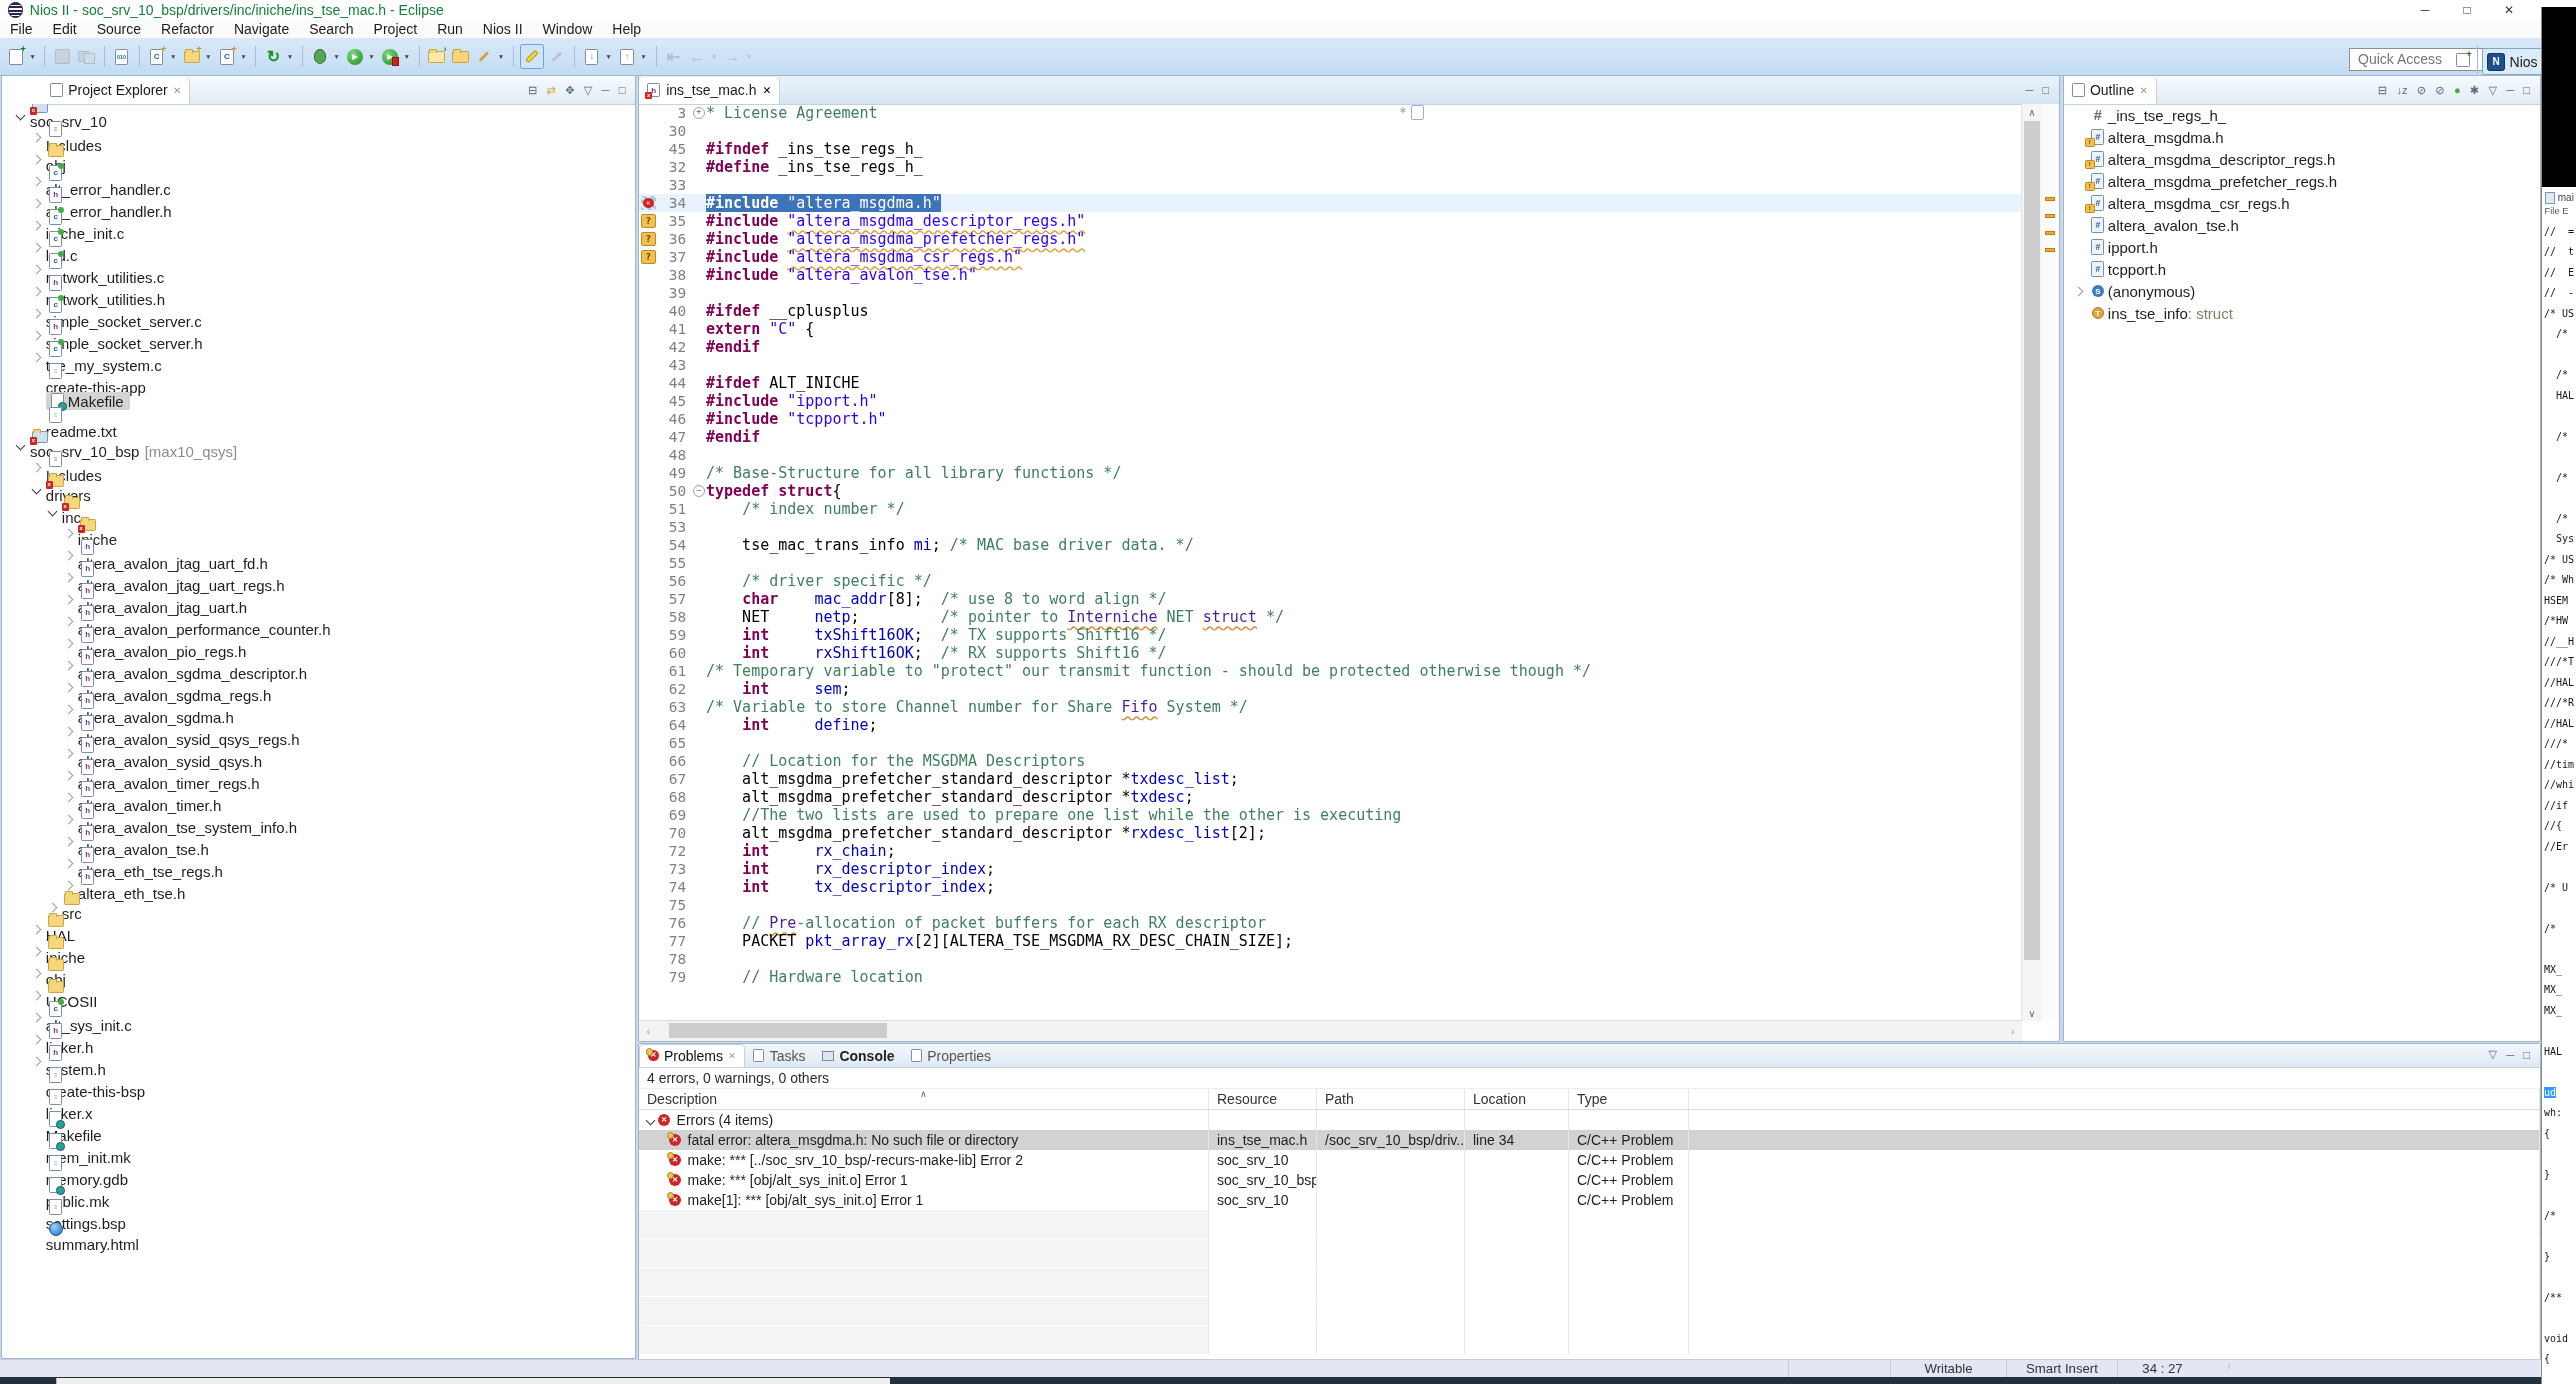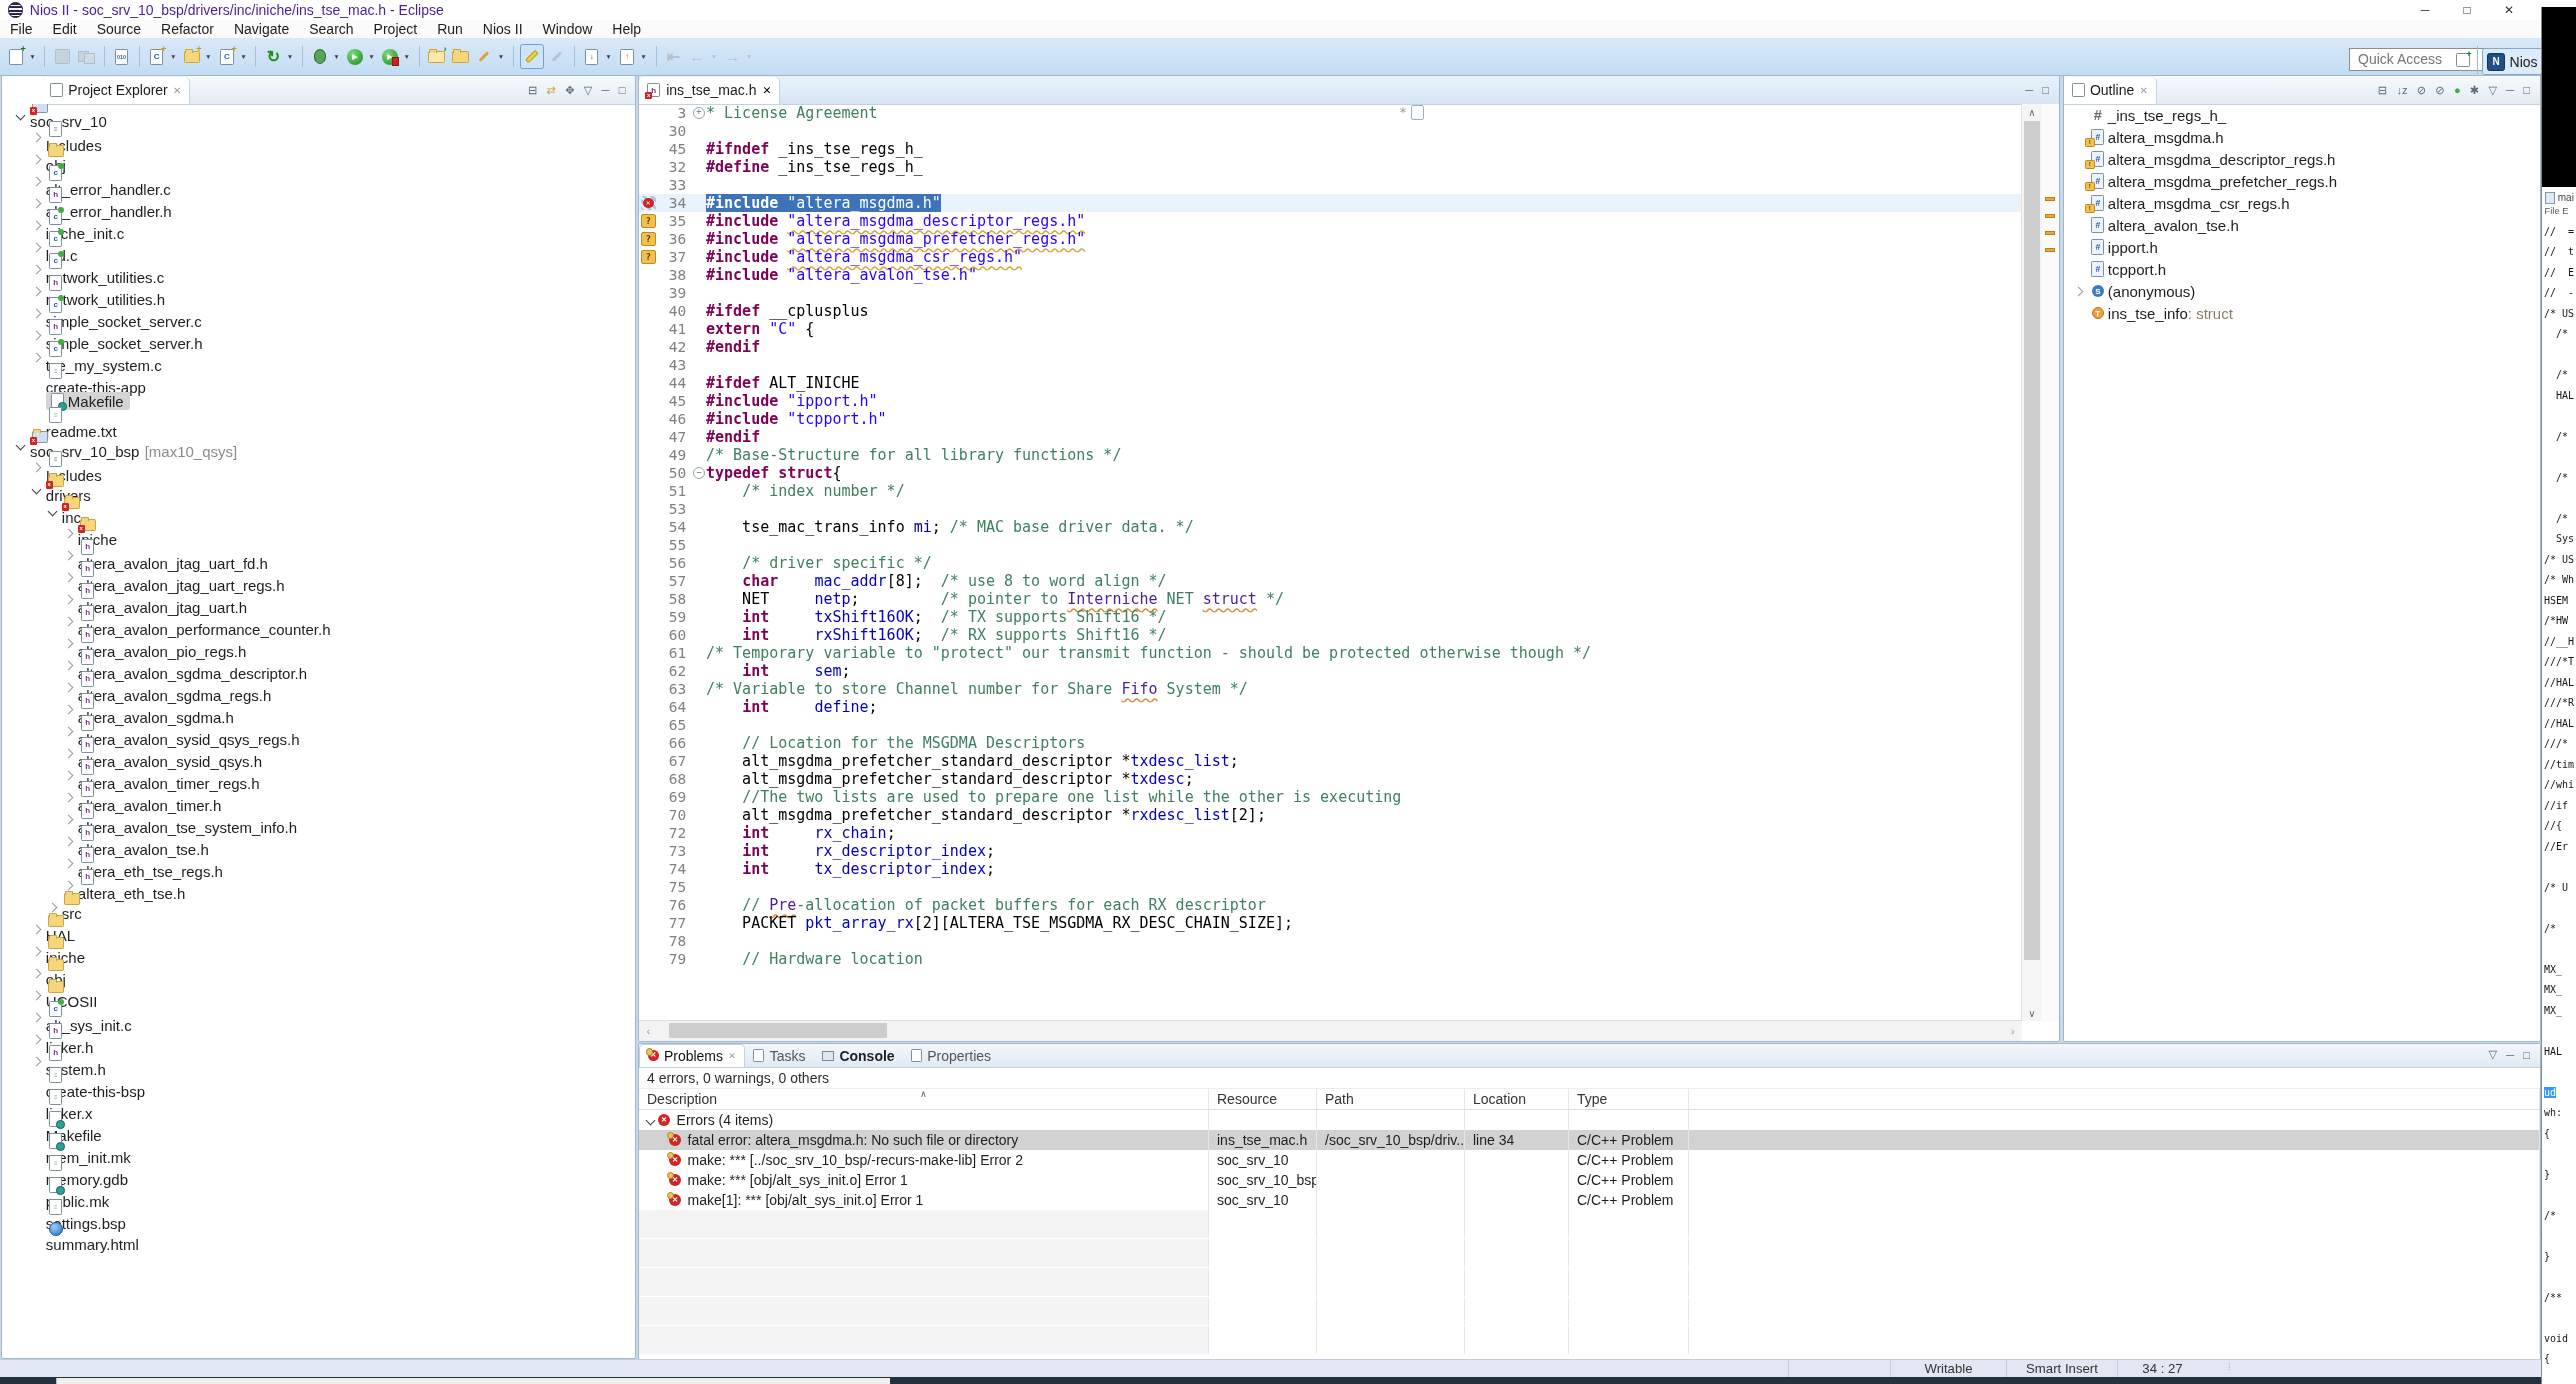--- a/index.html
+++ b/index.html
@@ -5,21 +5,21 @@
   html,body{margin:0;padding:0;}
   body{
     width:2576px;height:1384px;position:relative;overflow:hidden;
     font-family:"Liberation Sans",sans-serif;background:#c8d9ea;
     -webkit-font-smoothing:antialiased;
   }
   
   #titlebar{position:absolute;left:0;top:0;width:2576px;height:20px;background:#ffffff;display:flex;align-items:center;}
   .ecl-logo{width:13.2px;height:13.2px;border-radius:50%;margin:0 6.6px 0 8px;
     background:repeating-linear-gradient(180deg,#2c2255 0 2px,#ffffff 2px 3.3px);border:0.7px solid #1c163f;}
-  #title-text{font-size:14px;color:#4c1d95;}
+  #title-text{font-size:14px;color:#15803d;}
   #win-controls{margin-left:auto;margin-right:46px;display:flex;}
   .winbtn{width:42px;height:18.5px;display:flex;align-items:center;justify-content:center;font-size:12px;color:#333;}
   #menubar{position:absolute;left:0;top:20px;width:2576px;height:18px;background:#fbfbfb;display:flex;align-items:center;border-bottom:0.7px solid #ececec;}
   .menu-item{padding:0 10px;font-size:14px;color:#1c1c1c;height:18px;line-height:18px;}
   #toolbar{position:absolute;left:0;top:38px;width:2576px;height:38px;
     background:linear-gradient(180deg,#d9e9f9 0%,#c3dcf3 100%);border-bottom:0.7px solid #9db8d2;display:flex;align-items:center;padding-left:4px;box-sizing:border-box;}
   .tbx{width:22.5px;height:22.5px;display:flex;align-items:center;justify-content:center;position:relative;margin:0 0.7px;border-radius:2.6px;}
   .tbx.act{background:#cfe4f8;border:0.7px solid #6f9fd8;}
   .tbdd{font-size:6.6px;color:#444;margin:0 2px 0 0;width:9.3px;text-align:center;}
   .tbdd.dis{color:#9a9a9a;}
@@ -837,20 +837,21 @@
       <div class="crow"><span class="gmark"></span><span class="gnum">38</span><span class="gfold"></span><span class="ctext"><span class="kw">#include</span><span class="pln"> </span><span class="str">"altera_avalon_tse.h"</span></span></div>
       <div class="crow"><span class="gmark"></span><span class="gnum">39</span><span class="gfold"></span><span class="ctext"></span></div>
       <div class="crow"><span class="gmark"></span><span class="gnum">40</span><span class="gfold"></span><span class="ctext"><span class="kw">#ifdef</span><span class="pln"> __cplusplus</span></span></div>
       <div class="crow"><span class="gmark"></span><span class="gnum">41</span><span class="gfold"></span><span class="ctext"><span class="kw">extern</span><span class="pln"> </span><span class="str">"C"</span><span class="pln"> {</span></span></div>
       <div class="crow"><span class="gmark"></span><span class="gnum">42</span><span class="gfold"></span><span class="ctext"><span class="kw">#endif</span></span></div>
       <div class="crow"><span class="gmark"></span><span class="gnum">43</span><span class="gfold"></span><span class="ctext"></span></div>
       <div class="crow"><span class="gmark"></span><span class="gnum">44</span><span class="gfold"></span><span class="ctext"><span class="kw">#ifdef</span><span class="pln"> ALT_INICHE</span></span></div>
       <div class="crow"><span class="gmark"></span><span class="gnum">45</span><span class="gfold"></span><span class="ctext"><span class="kw">#include</span><span class="pln"> </span><span class="str">"ipport.h"</span></span></div>
       <div class="crow"><span class="gmark"></span><span class="gnum">46</span><span class="gfold"></span><span class="ctext"><span class="kw">#include</span><span class="pln"> </span><span class="str">"tcpport.h"</span></span></div>
       <div class="crow"><span class="gmark"></span><span class="gnum">47</span><span class="gfold"></span><span class="ctext"><span class="kw">#endif</span></span></div>
+      <div class="crow"><span class="gmark"></span><span class="gnum">48</span><span class="gfold"></span><span class="ctext"></span></div>
       <div class="crow"><span class="gmark"></span><span class="gnum">49</span><span class="gfold"></span><span class="ctext"><span class="com">/* Base-Structure for all library functions */</span></span></div>
       <div class="crow"><span class="gmark"></span><span class="gnum">50</span><span class="gfold"><span class="foldc">−</span></span><span class="ctext"><span class="kw">typedef struct</span><span class="pln">{</span></span></div>
       <div class="crow"><span class="gmark"></span><span class="gnum">51</span><span class="gfold"></span><span class="ctext"><span class="pln">    </span><span class="com">/* index number */</span></span></div>
       <div class="crow"><span class="gmark"></span><span class="gnum">53</span><span class="gfold"></span><span class="ctext"></span></div>
       <div class="crow"><span class="gmark"></span><span class="gnum">54</span><span class="gfold"></span><span class="ctext"><span class="pln">    tse_mac_trans_info </span><span class="fld">mi</span><span class="pln">; </span><span class="com">/* MAC base driver data. */</span></span></div>
       <div class="crow"><span class="gmark"></span><span class="gnum">55</span><span class="gfold"></span><span class="ctext"></span></div>
       <div class="crow"><span class="gmark"></span><span class="gnum">56</span><span class="gfold"></span><span class="ctext"><span class="pln">    </span><span class="com">/* driver specific */</span></span></div>
       <div class="crow"><span class="gmark"></span><span class="gnum">57</span><span class="gfold"></span><span class="ctext"><span class="pln">    </span><span class="kw">char</span><span class="pln">    </span><span class="fld">mac_addr</span><span class="pln">[8];  </span><span class="com">/* use 8 to word align */</span></span></div>
       <div class="crow"><span class="gmark"></span><span class="gnum">58</span><span class="gfold"></span><span class="ctext"><span class="pln">    NET     </span><span class="fld">netp</span><span class="pln">;         </span><span class="com">/* pointer to </span><span class="comu">Interniche</span><span class="com"> NET </span><span class="comu">struct</span><span class="com"> */</span></span></div>
       <div class="crow"><span class="gmark"></span><span class="gnum">59</span><span class="gfold"></span><span class="ctext"><span class="pln">    </span><span class="kw">int</span><span class="pln">     </span><span class="fld">txShift16OK</span><span class="pln">;  </span><span class="com">/* TX supports Shift16 */</span></span></div>

